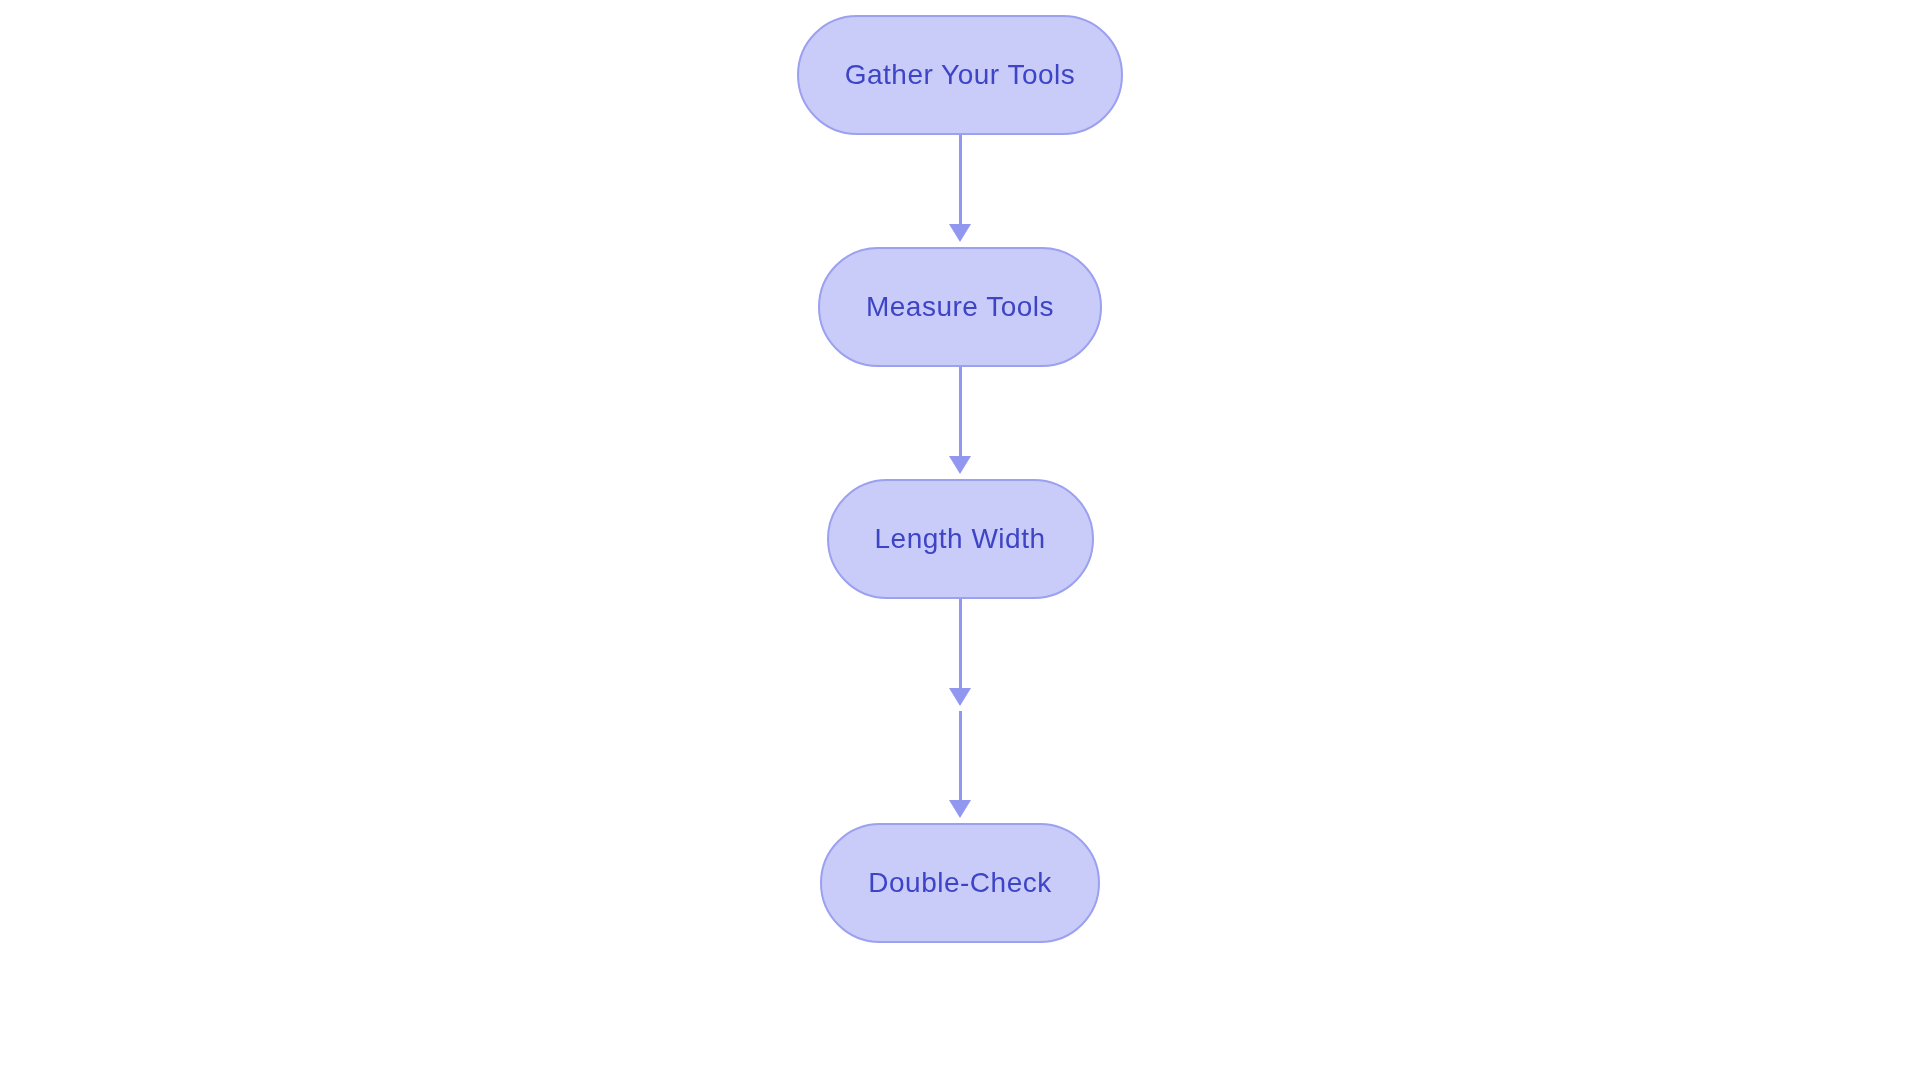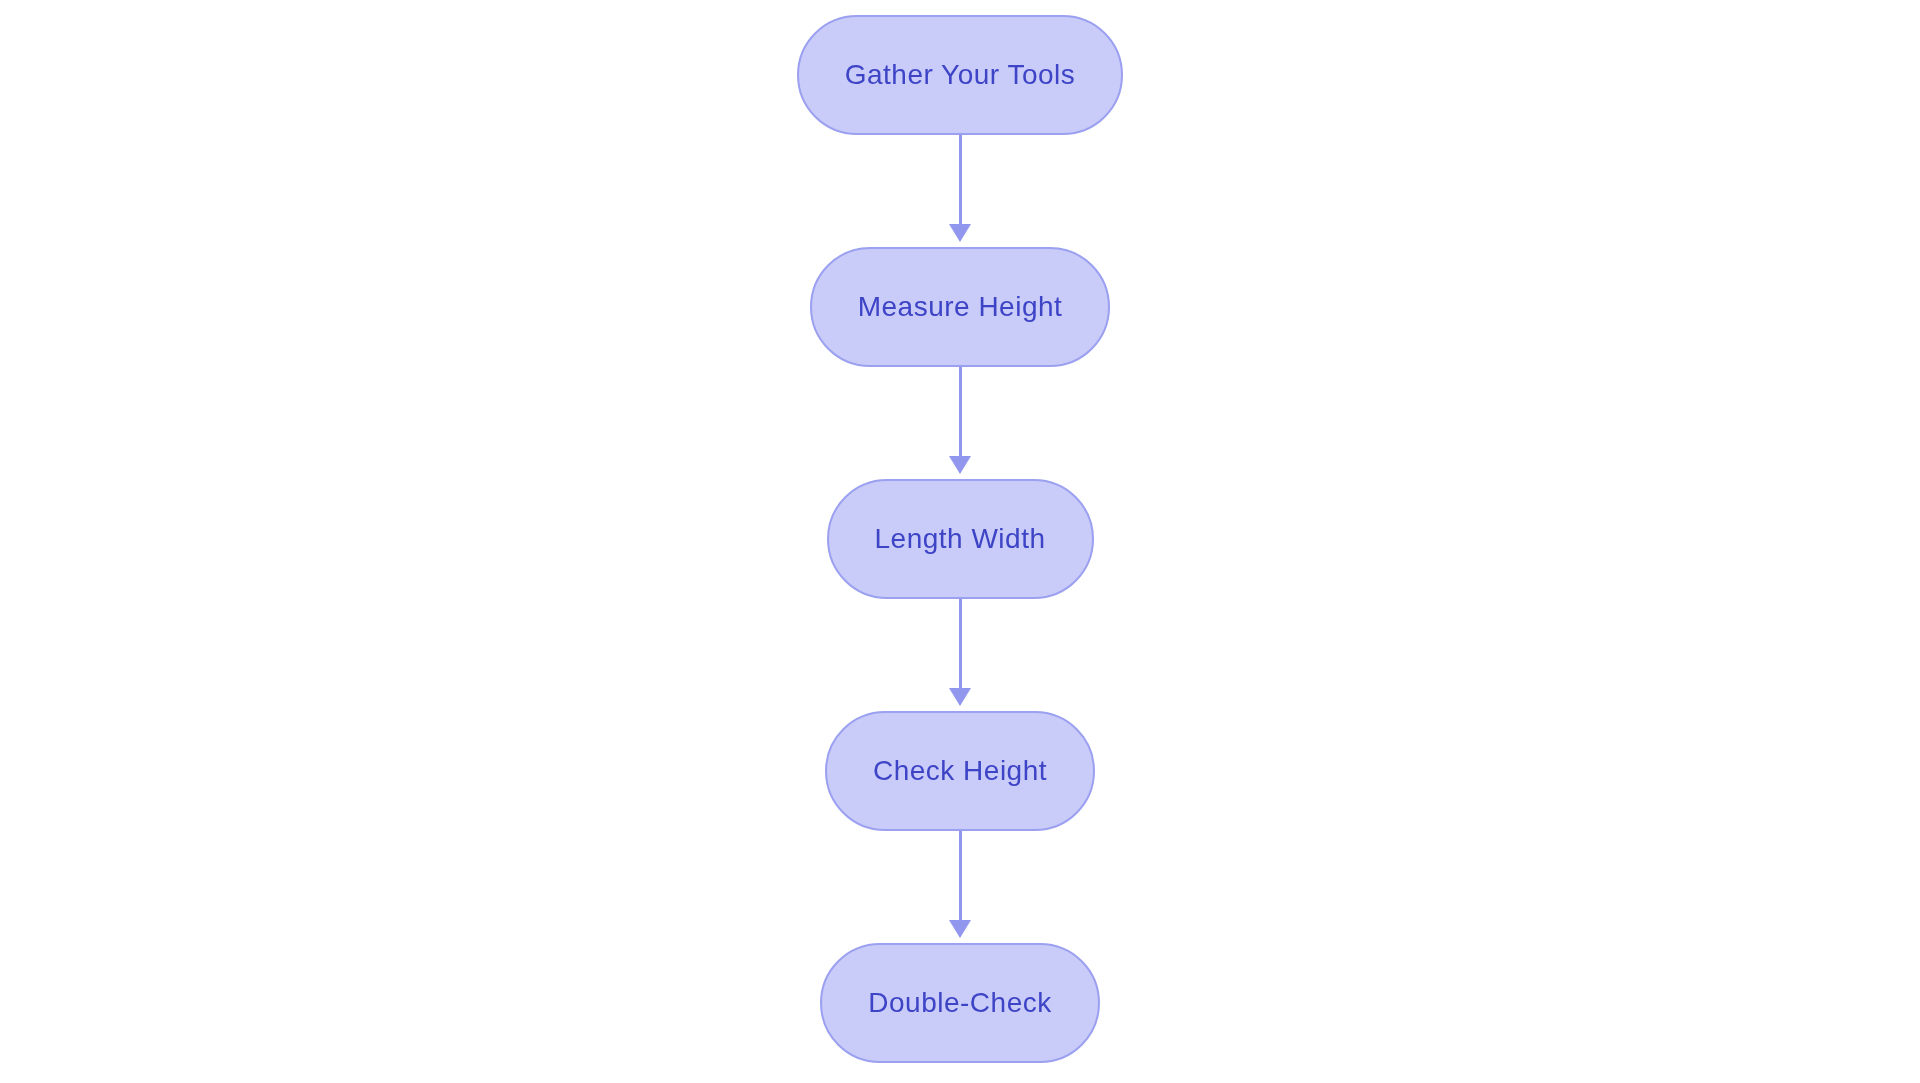--- a/index.html
+++ b/index.html
@@ -72,40 +72,37 @@
   <div class="node">
     <span class="label">Gather Your Tools</span>
   </div>
 
   <div class="arrow">
     <div class="line"></div>
     <div class="head"></div>
   </div>
 
   <div class="node">
-    <span class="label">Measure Height</span>
+    <span class="label">Measure Tools</span>
   </div>
 
   <div class="arrow">
     <div class="line"></div>
     <div class="head"></div>
   </div>
 
   <div class="node">
     <span class="label">Length Width</span>
   </div>
 
   <div class="arrow">
     <div class="line"></div>
     <div class="head"></div>
   </div>
 
-  <div class="node">
-    <span class="label">Check Height</span>
-  </div>
 
   <div class="arrow">
     <div class="line"></div>
     <div class="head"></div>
   </div>
 
   <div class="node">
     <span class="label">Double-Check</span>
   </div>
 

